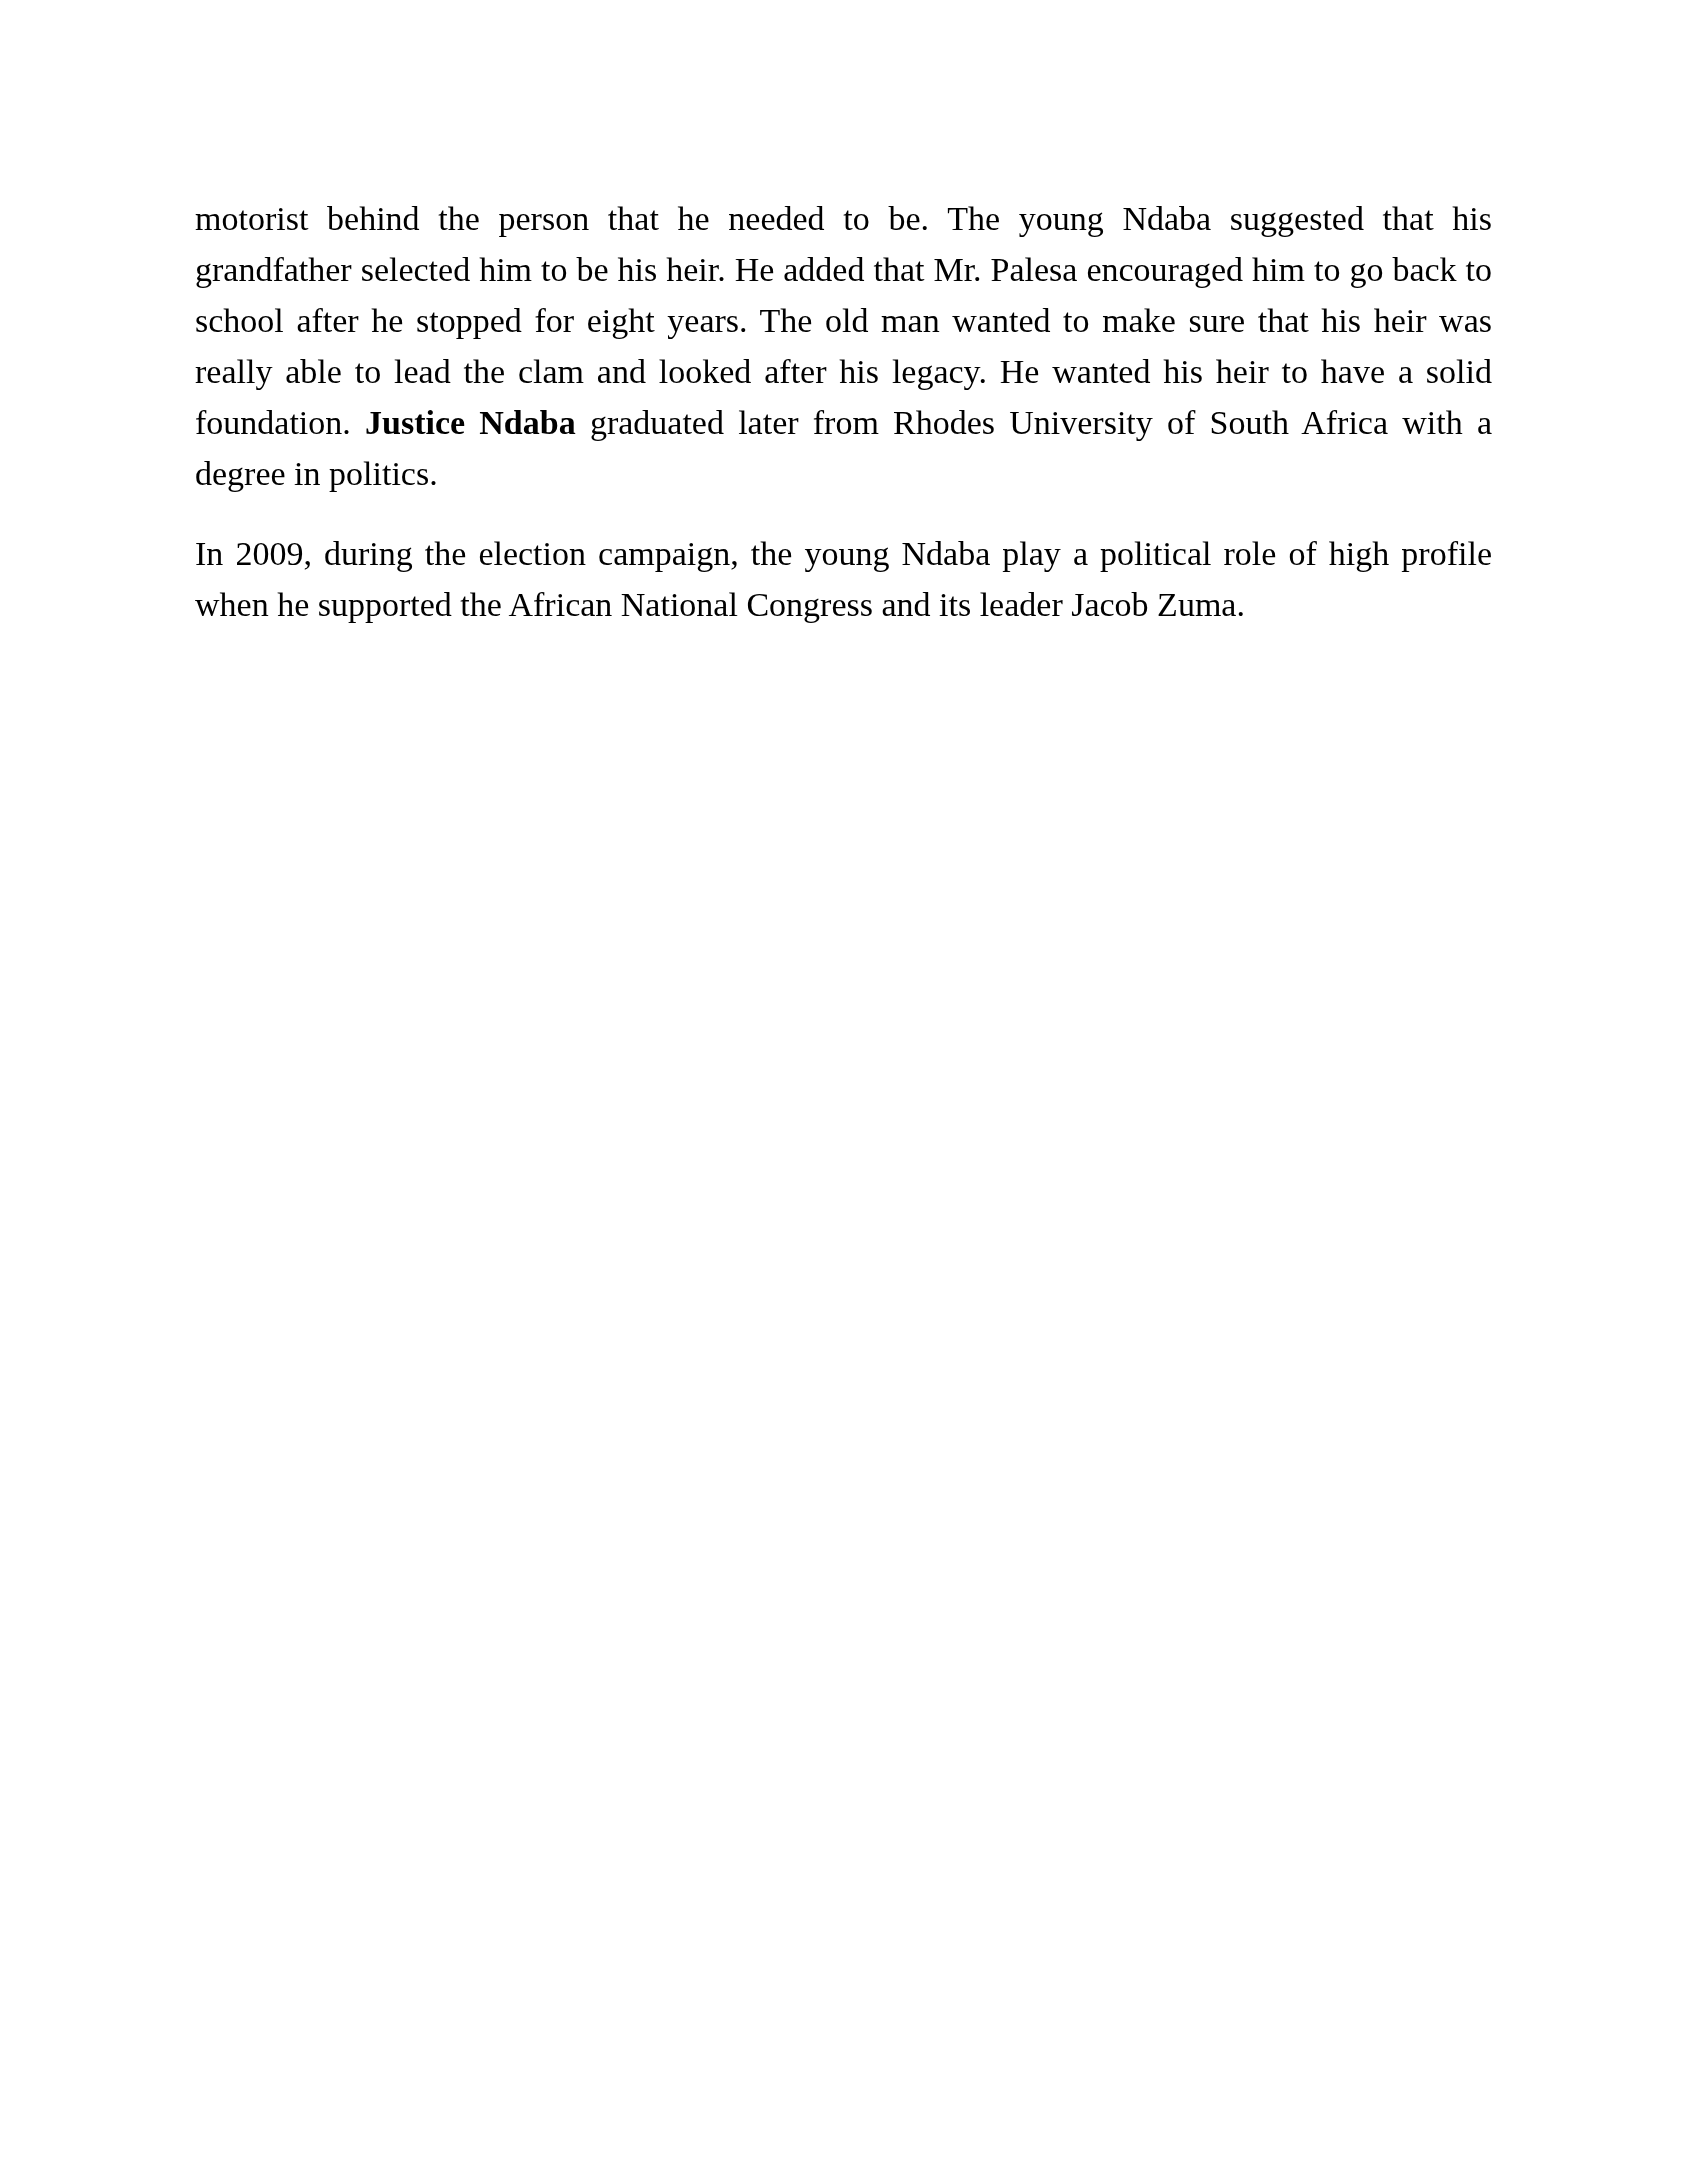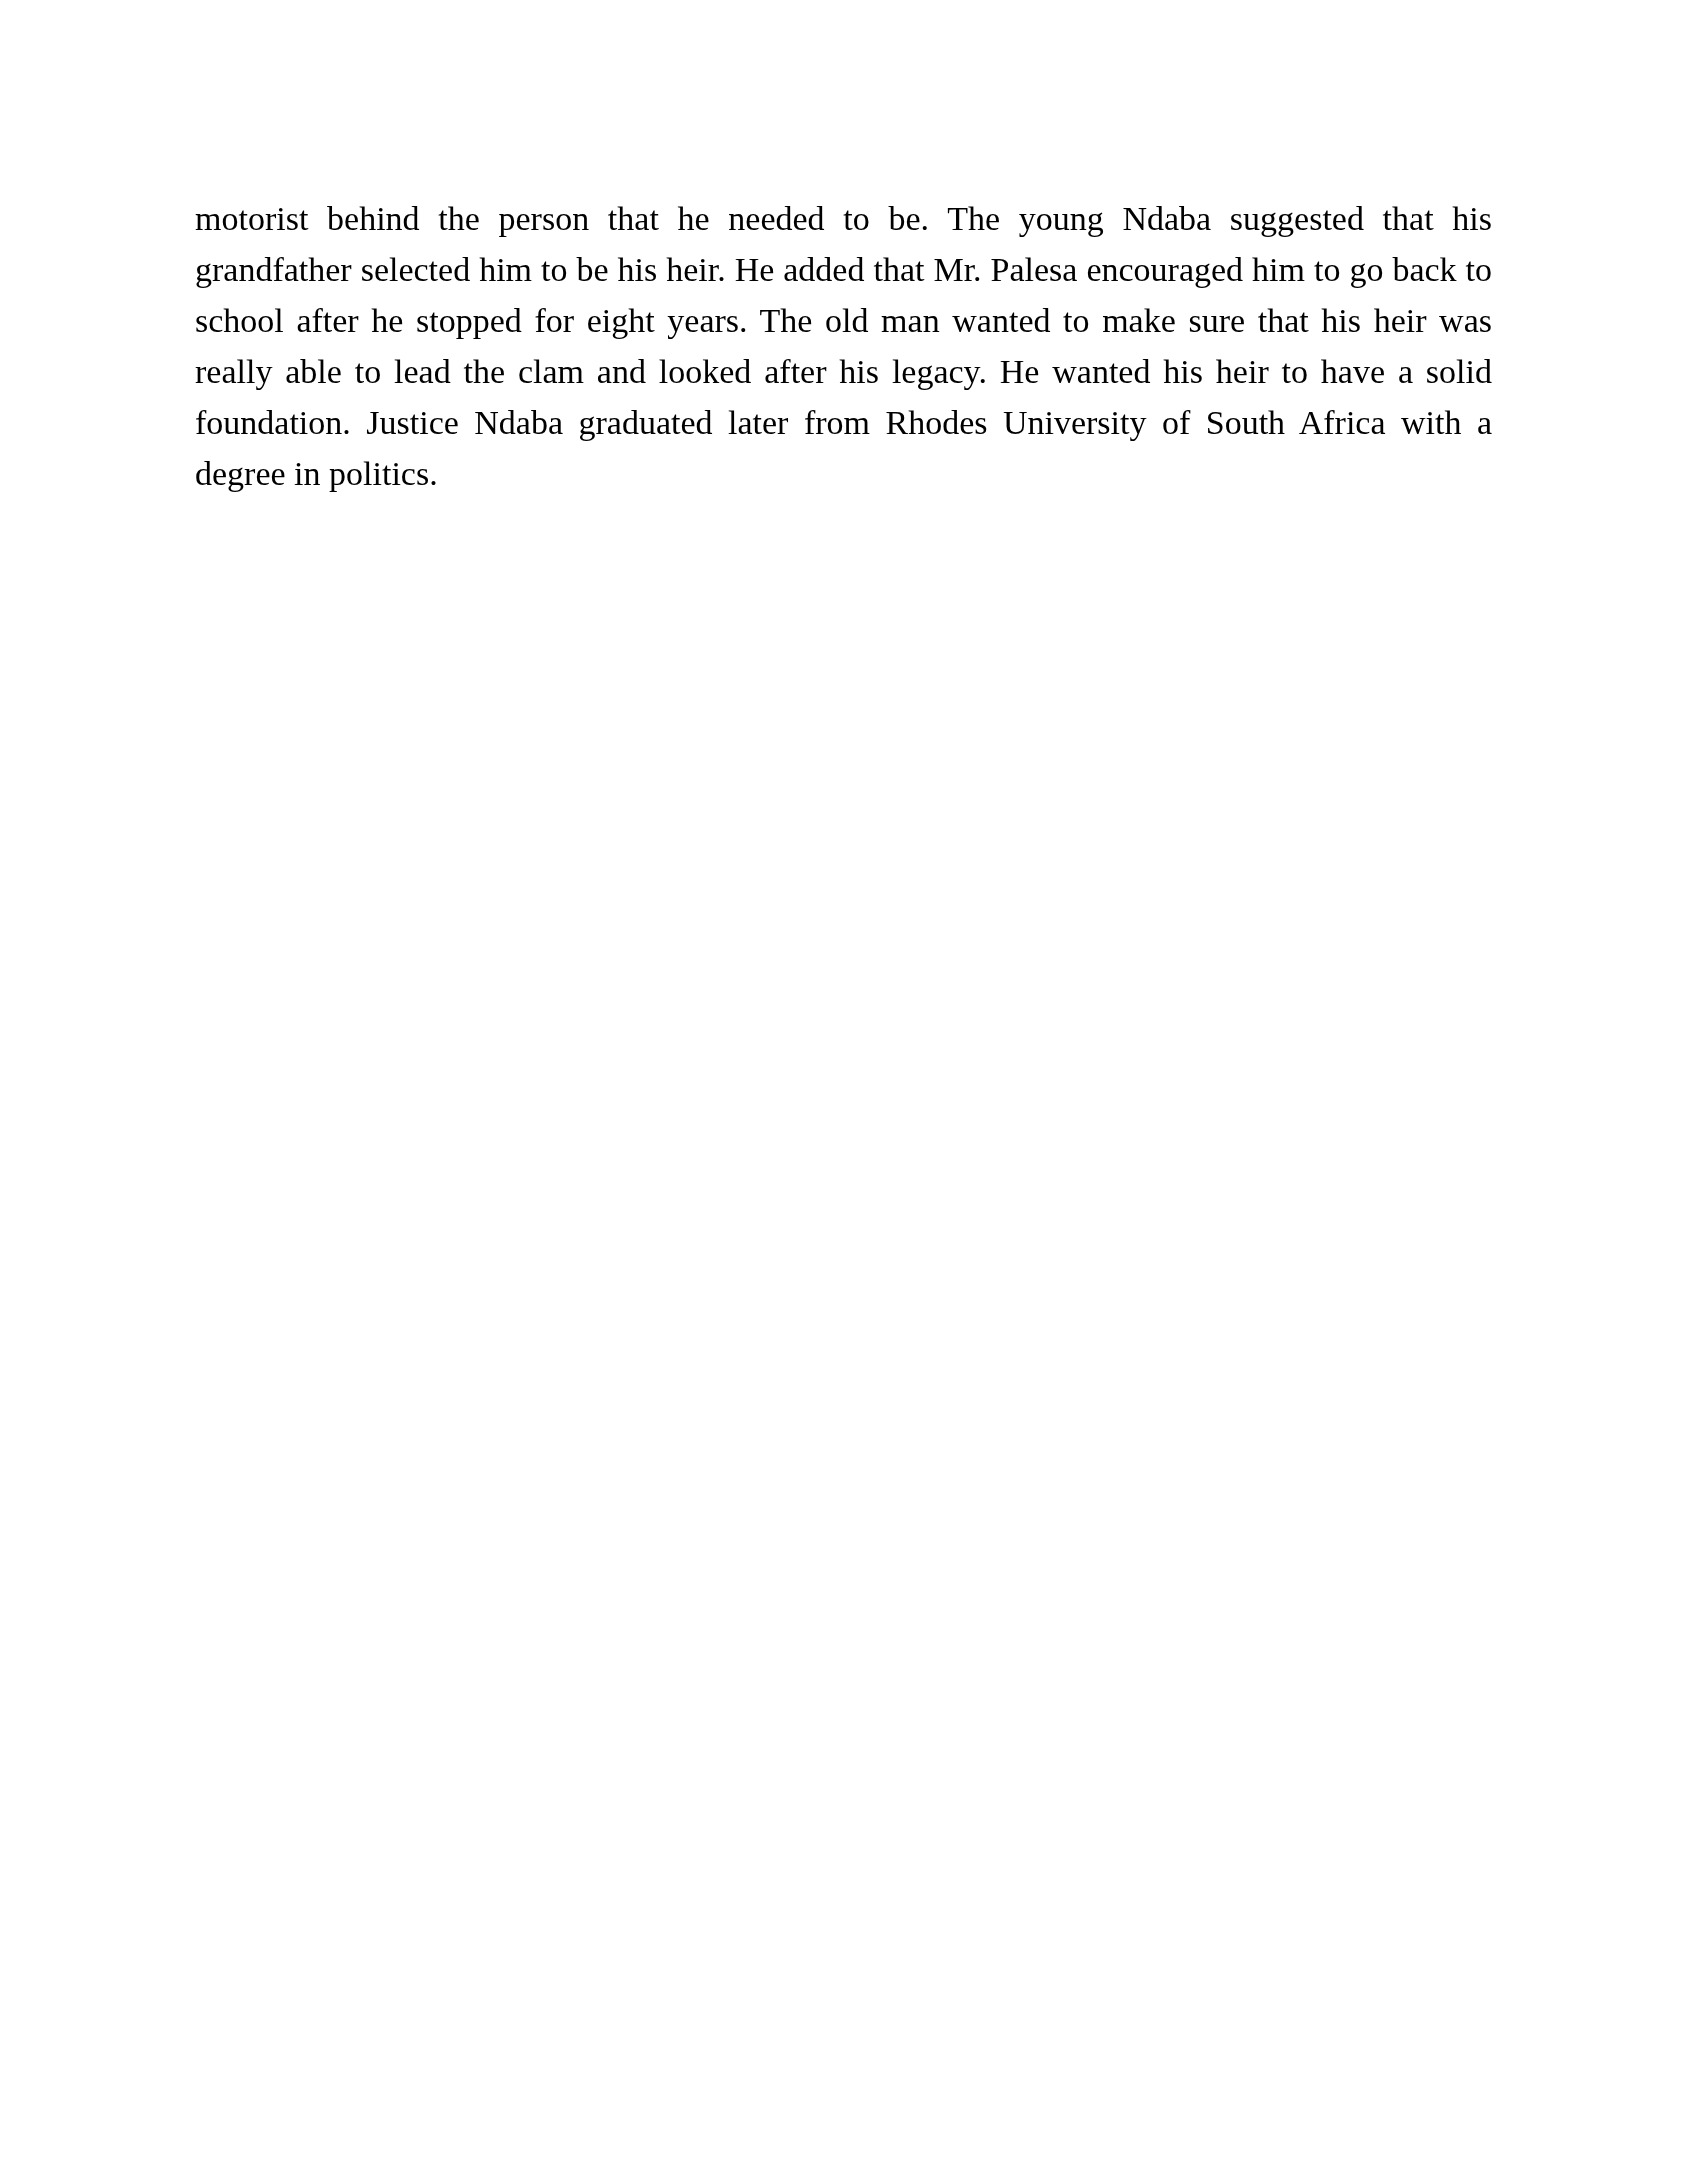--- a/index.html
+++ b/index.html
@@ -25,22 +25,23 @@
   }
   .para {
     margin: 0 0 29px 0;
     text-align: justify;
     text-justify: inter-word;
   }
   .para:last-child {
     margin-bottom: 0;
   }
   .bold {
-    font-weight: normal;
+    font-weight: bold;
   }
 </style>
 </head>
 <body>
 
 <div class="page">
   <p class="para"><span>motorist behind the person that he needed to be. The young Ndaba suggested that his grandfather selected him to be his heir. He added that Mr. Palesa encouraged him to go back to school after he stopped for eight years. The old man wanted to make sure that his heir was really able to lead the clam and looked after his legacy. He wanted his heir to have a solid foundation. </span><span class="bold">Justice Ndaba</span><span> graduated later from Rhodes University of South Africa with a degree in politics.</span></p>
+  <p class="para"><span>In 2009, during the election campaign, the young Ndaba play a political role of high profile when he supported the African National Congress and its leader Jacob Zuma.</span></p>
 </div>
 
 
 </body></html>

